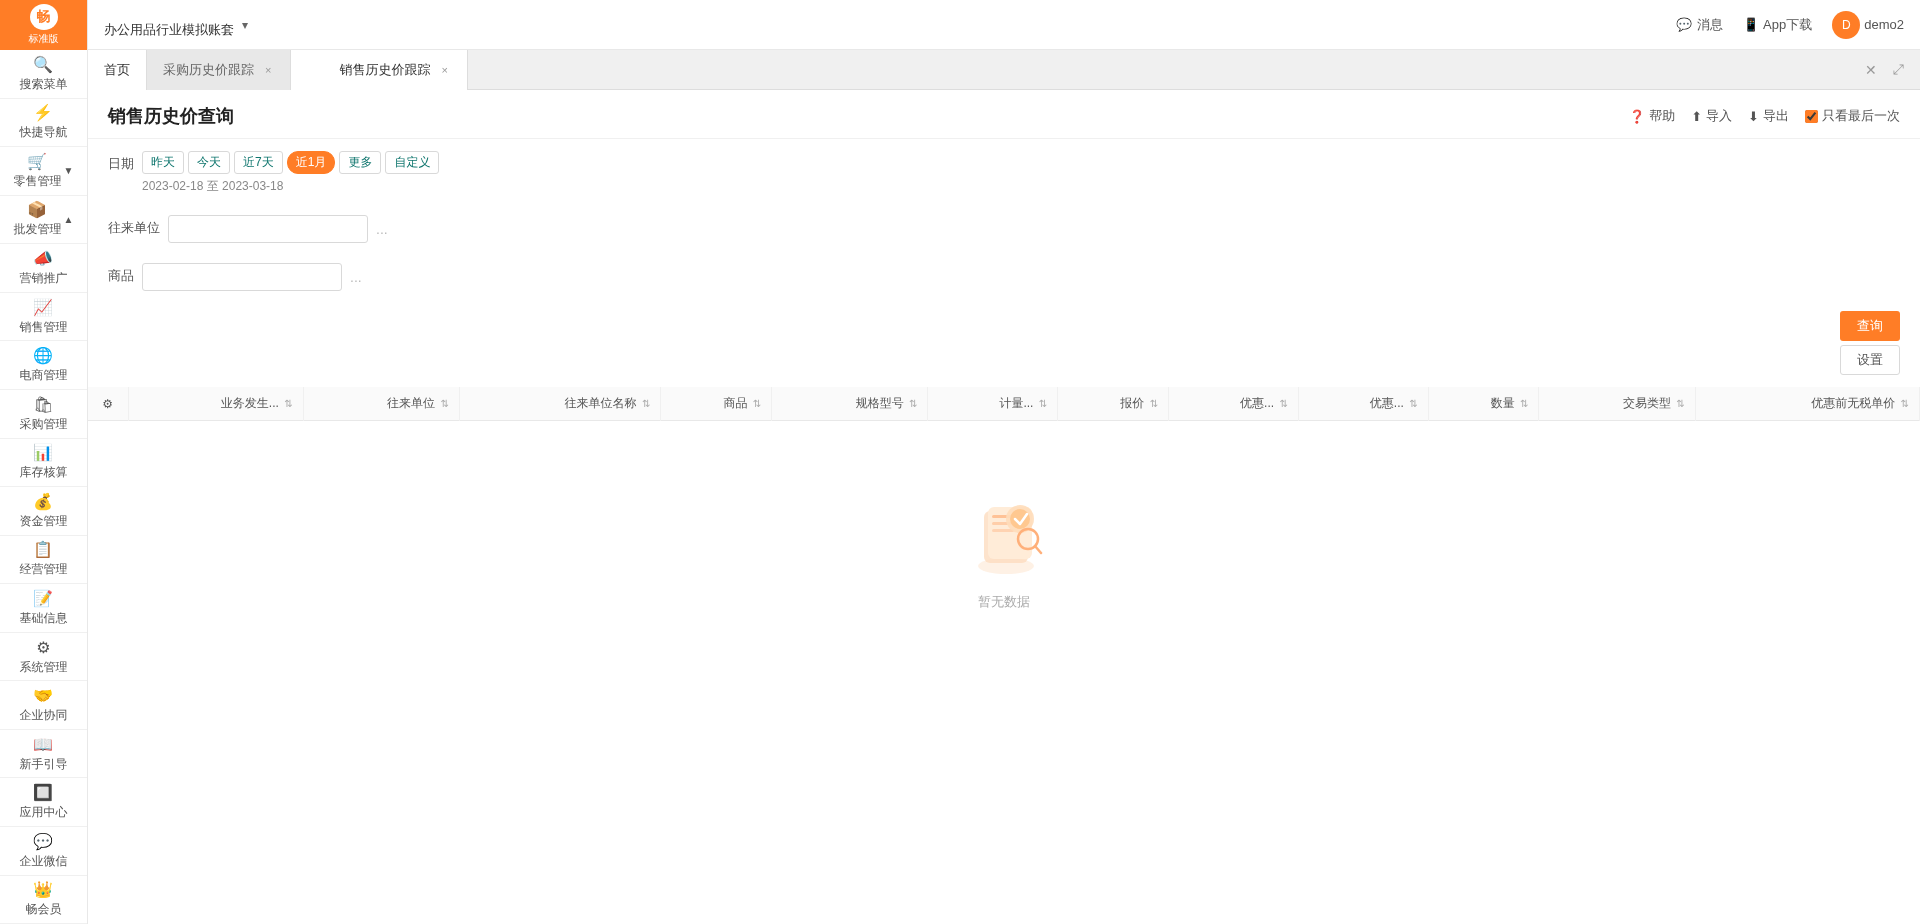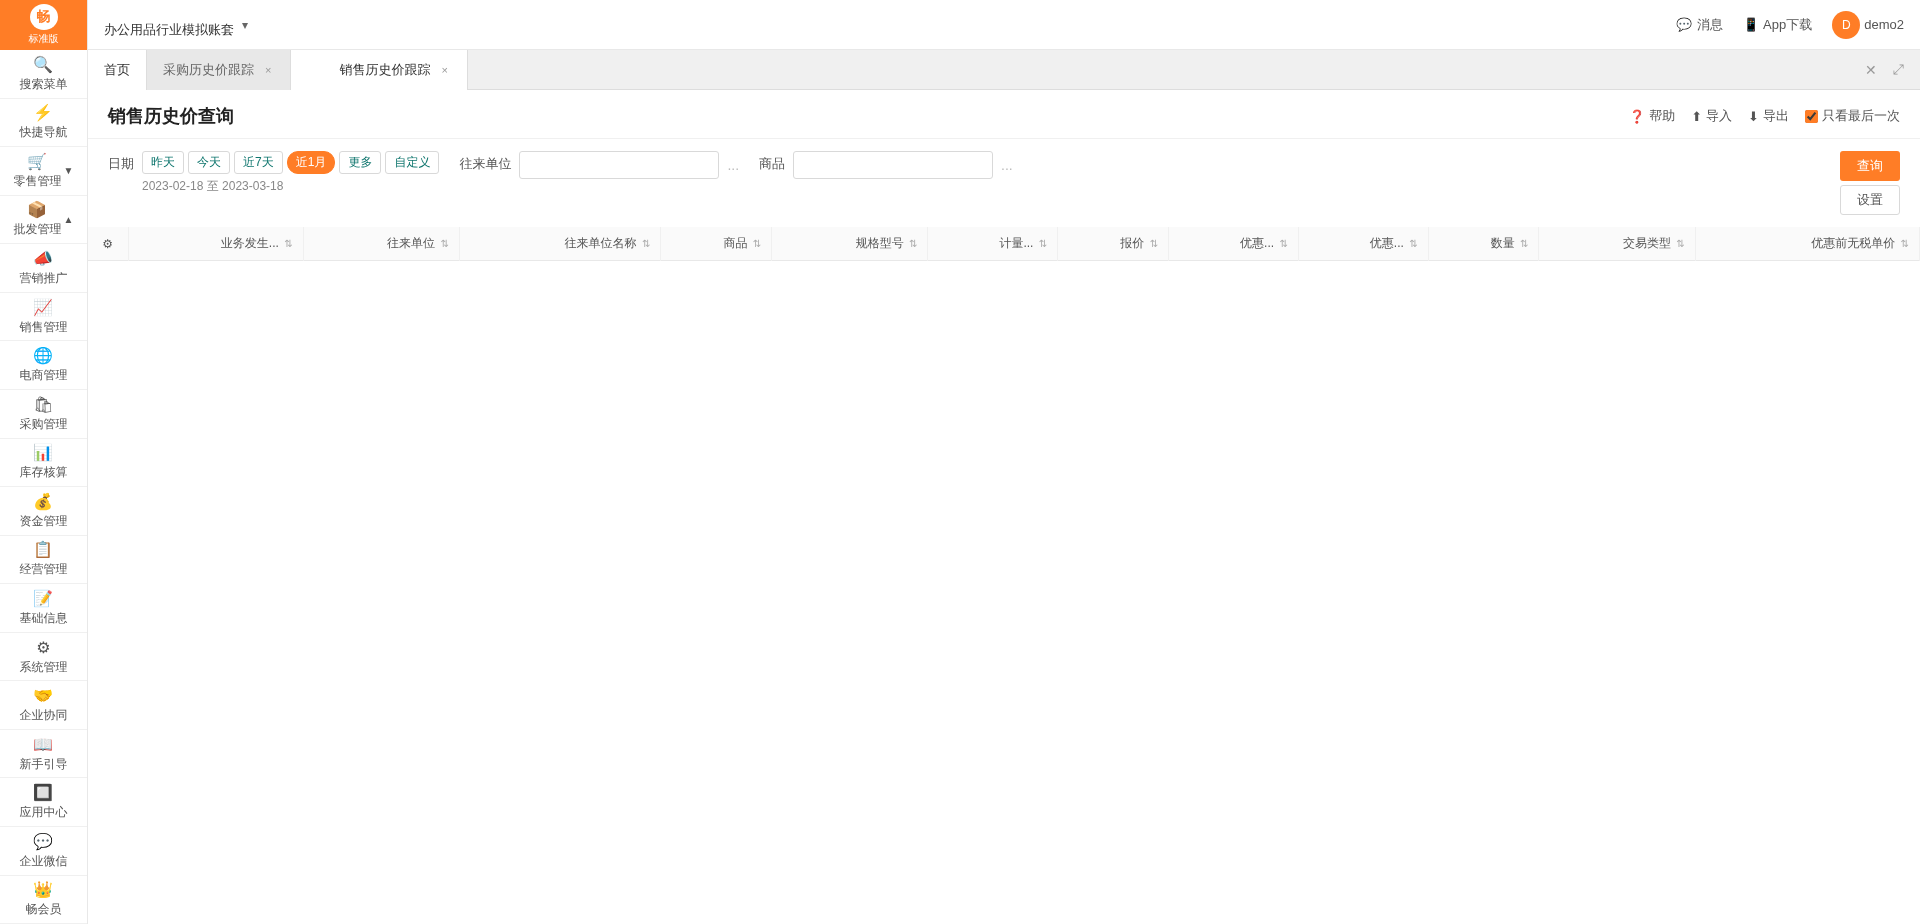--- a/index.html
+++ b/index.html
@@ -221,20 +221,21 @@
     }
     .page-actions .checkbox-wrap input[type="checkbox"] { accent-color: #ff7d26; }
 
     
     .filter-bar {
       padding: 12px 20px;
       display: flex;
       align-items: flex-start;
       gap: 20px;
       flex-wrap: wrap;
+      flex-direction: column;
     }
     .filter-group {
       display: flex;
       align-items: flex-start;
       gap: 8px;
     }
     .filter-label {
       font-size: 13px;
       color: #555;
       margin-top: 4px;
@@ -595,16 +596,34 @@
             <th>数量 <span class="sort-icon">⇅</span></th>
             <th>交易类型 <span class="sort-icon">⇅</span></th>
             <th>优惠前无税单价 <span class="sort-icon">⇅</span></th>
           </tr>
         </thead>
         <tbody>
           
         </tbody>
       </table>
 
+      <div class="empty-state">
+        <svg class="empty-illustration" viewBox="0 0 100 100" xmlns="http://www.w3.org/2000/svg">
+
+          <ellipse cx="52" cy="85" rx="28" ry="8" fill="#fde8d4" opacity="0.6"></ellipse>
+          <rect x="30" y="30" width="44" height="52" rx="6" fill="#fddcbf" opacity="0.8"></rect>
+          <rect x="34" y="26" width="44" height="52" rx="6" fill="#ffecd8"></rect>
+          <rect x="38" y="34" width="32" height="3" rx="1.5" fill="#ffb07a" opacity="0.7"></rect>
+          <rect x="38" y="41" width="28" height="3" rx="1.5" fill="#ffb07a" opacity="0.5"></rect>
+          <rect x="38" y="48" width="22" height="3" rx="1.5" fill="#ffb07a" opacity="0.4"></rect>
+          <circle cx="66" cy="38" r="14" fill="#ffddba" opacity="0.9"></circle>
+          <circle cx="66" cy="38" r="10" fill="#ffc890"></circle>
+          <path d="M61 38 L66 43 L73 33" stroke="#fff" stroke-width="2.5" fill="none" stroke-linecap="round" stroke-linejoin="round"></path>
+
+          <circle cx="74" cy="58" r="10" fill="none" stroke="#ffb07a" stroke-width="2.5"></circle>
+          <line x1="81" y1="65" x2="87" y2="72" stroke="#ffb07a" stroke-width="2.5" stroke-linecap="round"></line>
+        </svg>
+        <span class="empty-text">暂无数据</span>
+      </div>
     </div>
 
   </div>
 </div>
 
 </body></html>

